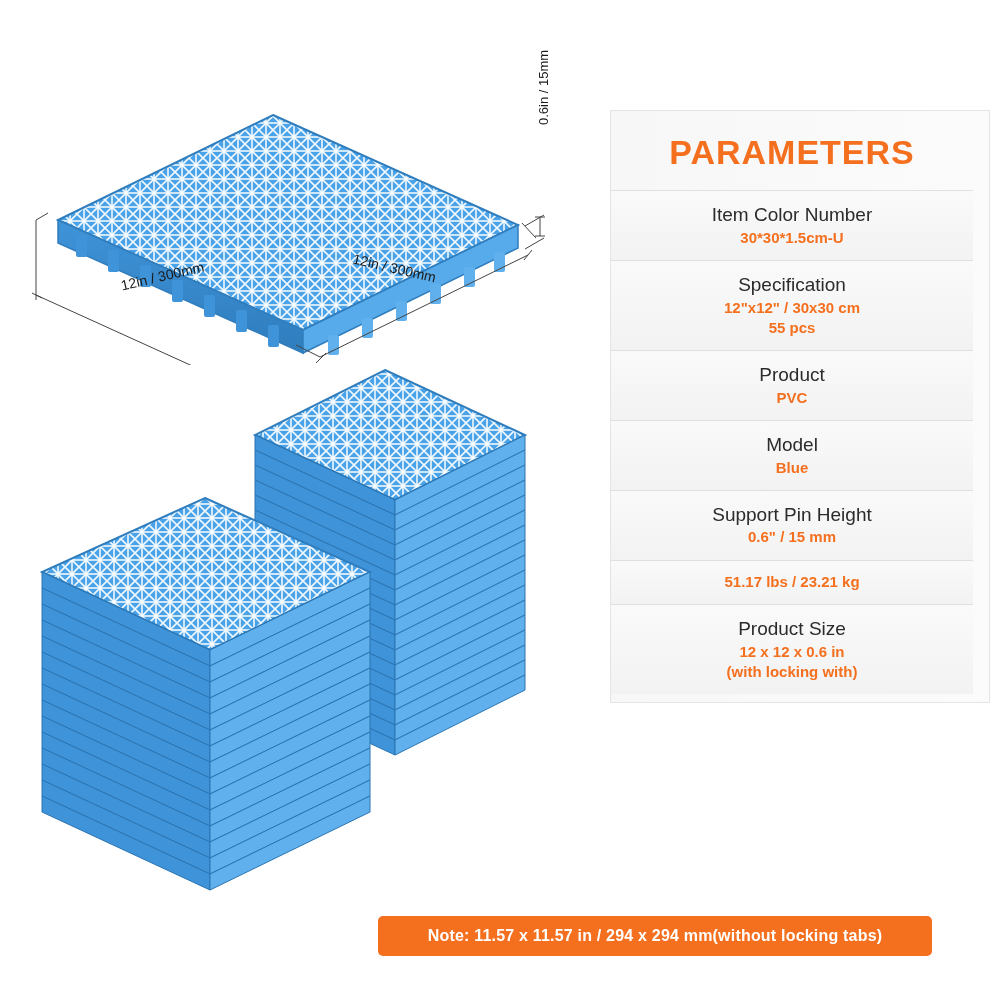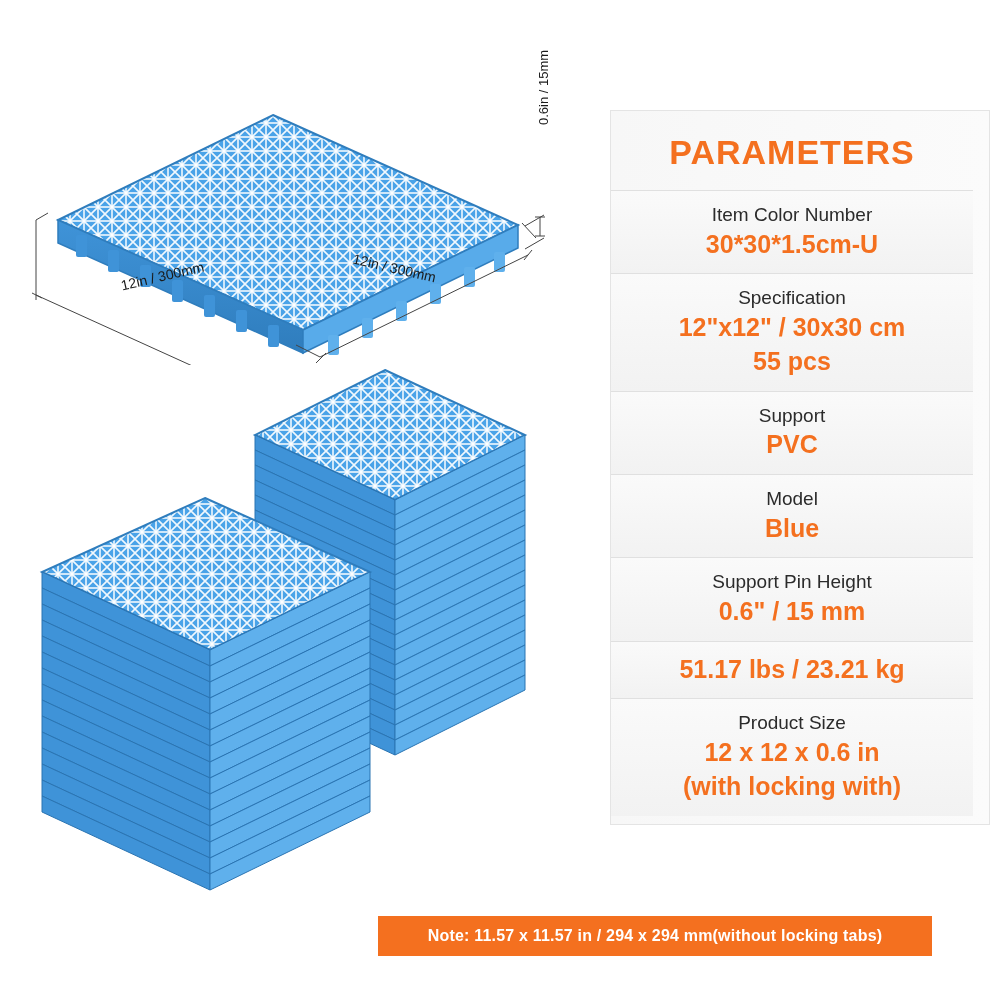--- a/index.html
+++ b/index.html
@@ -62,38 +62,38 @@
     text-align: center;
     background: linear-gradient(to bottom,#fafafa,#f2f2f2);
   }
   .param-row:last-child { border-bottom: none; }
   .param-label {
     font-size: 19px;
     color: #2b2b2b;
     line-height: 1.35;
   }
   .param-value {
-    font-size: 25px;
+    font-size: 15px;
     color: #f4701f;
     font-weight: bold;
     line-height: 1.35;
   }
 
   
   .note-bar {
     position: absolute;
     left: 378px; bottom: 44px;
     width: 554px;
     background: #f4701f;
     color: #ffffff;
     font-size: 16px;
     font-weight: bold;
     text-align: center;
     padding: 11px 6px;
-    border-radius: 0;
+    border-radius: 5px;
     letter-spacing: 0.2px;
   }
 </style>
 </head>
 <body>
 
 <div class="page">
 
   <div class="illustration">
 
@@ -256,21 +256,21 @@
       <div class="param-value">30*30*1.5cm-U</div>
     </div>
 
     <div class="param-row">
       <div class="param-label">Specification</div>
       <div class="param-value">12"x12" / 30x30 cm</div>
       <div class="param-value">55 pcs</div>
     </div>
 
     <div class="param-row">
-      <div class="param-label">Support</div>
+      <div class="param-label">Product</div>
       <div class="param-value">PVC</div>
     </div>
 
     <div class="param-row">
       <div class="param-label">Model</div>
       <div class="param-value">Blue</div>
     </div>
 
     <div class="param-row">
       <div class="param-label">Support Pin Height</div>

